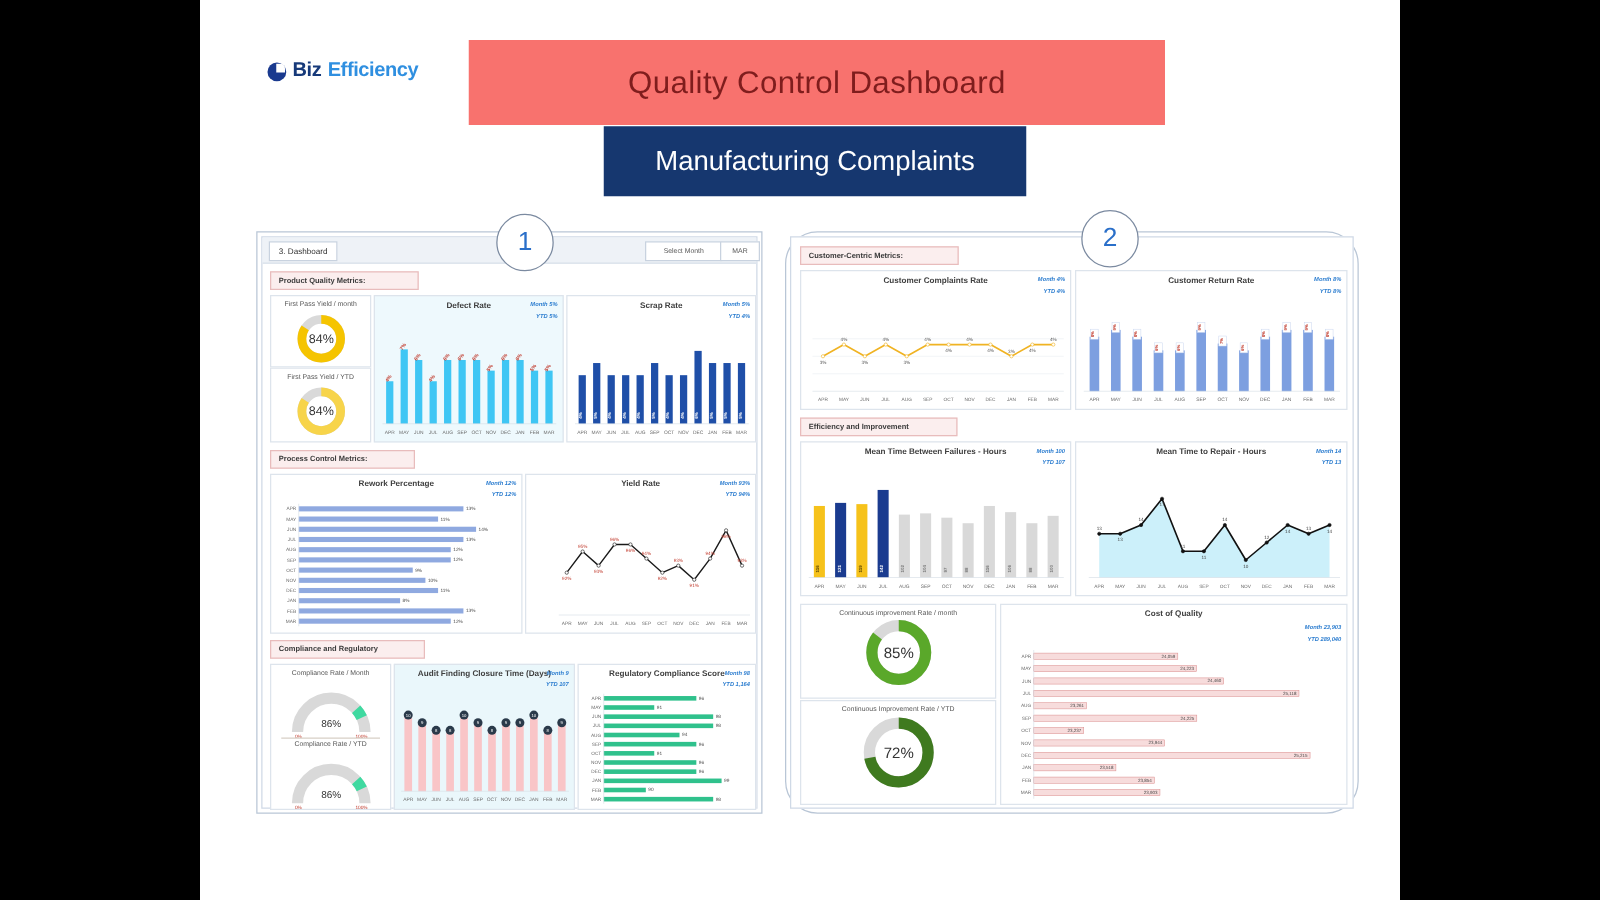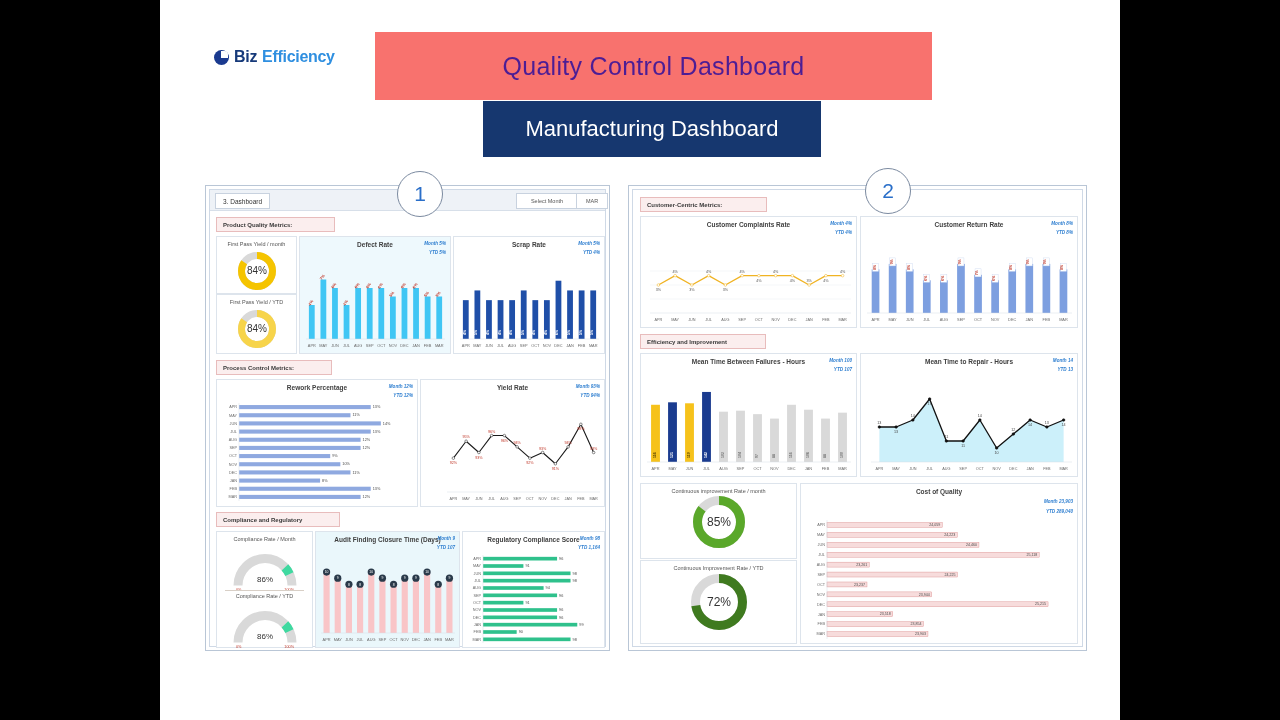--- a/index.html
+++ b/index.html
@@ -11,21 +11,21 @@
   
   .logo{position:absolute;left:54px;top:48px;display:flex;align-items:center;gap:5px;}
   .logo-mark{width:15px;height:15px;border-radius:50%;background:#1a3a8f;position:relative;}
   .logo-mark:after{content:"";position:absolute;right:1px;top:1px;width:7px;height:7px;
     background:#ffffff;border-radius:0 50% 0 0;}
   .logo-biz{font-size:16px;font-weight:bold;color:#173a7a;letter-spacing:-.3px;}
   .logo-info{font-size:16px;font-weight:bold;color:#2f8fe0;letter-spacing:-.3px;}
 
   .title-red{position:absolute;left:215px;top:32px;width:557px;height:68px;background:#f8726e;
     display:flex;align-items:center;justify-content:center;}
-  .title-red span{color:#4c1d95;font-size:25px;letter-spacing:.3px;}
+  .title-red span{color:#7f1d1d;font-size:25px;letter-spacing:.3px;}
   .title-navy{position:absolute;left:323px;top:101px;width:338px;height:56px;background:#16376f;
     display:flex;align-items:center;justify-content:center;}
   .title-navy span{color:#ffffff;font-size:22px;}
 
   .circ{position:absolute;width:44px;height:44px;border-radius:50%;border:1px solid #7b8aa0;
     background:#ffffff;display:flex;align-items:center;justify-content:center;
     color:#2a6fc9;font-size:21px;z-index:6;}
 
   
   .dash{position:absolute;background:#ffffff;border:1px solid #b9c6d6;}
@@ -63,21 +63,21 @@
   <div class="logo">
     <span class="logo-mark"></span>
     <span class="logo-biz">Biz</span>
     <span class="logo-info">Efficiency</span>
   </div>
 
   <div class="title-red">
     <span>Quality Control Dashboard</span>
   </div>
   <div class="title-navy">
-    <span>Manufacturing Dashboard</span>
+    <span>Manufacturing Complaints</span>
   </div>
 
   <div class="circ" style="left:237px;top:171px;">
     <span>1</span>
   </div>
   <div class="circ" style="left:705px;top:168px;">
     <span>2</span>
   </div>
 
   <div class="dash" style="left:45px;top:185px;width:403px;height:464px;">
@@ -428,21 +428,21 @@
               <text x="14" y="85.63333333333331" font-size="3.8" fill="#6b6b6b" text-anchor="end">MAR</text>
               <rect x="16" y="82.49999999999999" width="87.53333333333333" height="3.6666666666666665" fill="#2fc18c"></rect>
               <text x="105.53333333333333" y="85.53333333333332" font-size="3.8" fill="#4a4a4a">98</text>
               <line x1="16" y1="0" x2="16" y2="88" stroke="#d6dde6" stroke-width="0.5"></line>
             </svg>
           </div>
       </div>
     </div>
   </div>
 
-  <div class="dash" style="left:468px;top:185px;width:457px;height:464px;">
+  <div class="dash" style="left:468px;top:185px;width:457px;height:464px;border-radius:26px;">
     <div class="dash-inner">
 
       <div class="sect" style="left:7px;top:7px;width:113px;">Customer-Centric Metrics:</div>
 
       <div class="card" style="left:7px;top:26px;width:215px;height:110px;">
         <div class="ctitle">Customer Complaints Rate</div>
         <div class="kpi" style="top:4px;">Month 4%</div>
         <div class="kpi" style="top:13px;">YTD 4%</div>
         <div id="chart-complaints" style="position:absolute;left:5px;top:22px;right:5px;bottom:4px;">
             <svg width="205" height="84" viewBox="0 0 205 84">

